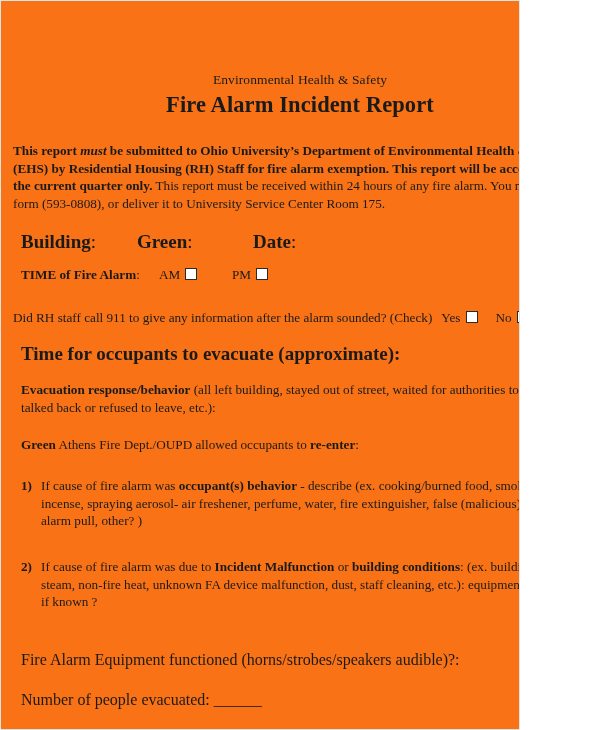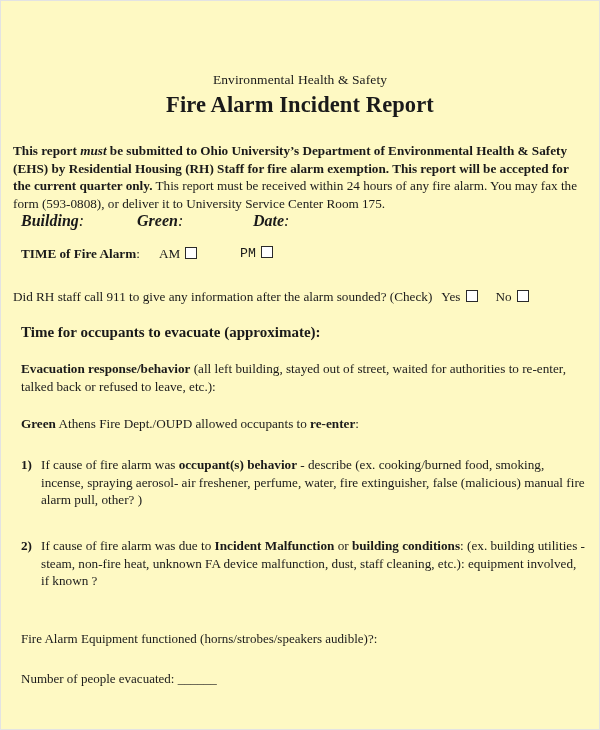--- a/index.html
+++ b/index.html
@@ -6,24 +6,24 @@
     margin: 0;
     padding: 0;
     background: #ffffff;
   }
   body {
     font-family: "Liberation Serif", "DejaVu Serif", serif;
     color: #1a1a1a;
   }
   .page {
     position: relative;
-    width: 600px;
+    width: 520px;
     height: 730px;
     box-sizing: border-box;
-    background: #fef9c3;
+    background: #f97316;
     border: 1px solid #e3e3e3;
     overflow: hidden;
   }
   .sheet {
     position: absolute;
     left: 0;
     top: 0;
     width: 600px;
     padding: 0 14px 0 12px;
     box-sizing: border-box;
@@ -47,25 +47,25 @@
   .intro {
     margin-top: 23px;
     font-size: 13.2px;
     line-height: 17.6px;
     text-align: left;
   }
   .intro b { font-weight: bold; }
   .intro i { font-style: italic; font-weight: bold; }
 
   .field-row {
-    font-size: 16px;
+    margin-top: 21px;
+    font-size: 19px;
     line-height: 17px;
     position: relative;
     height: 17px;
-    font-style: italic;
   }
   .field-cell {
     position: absolute;
     white-space: nowrap;
   }
   .field-cell b { font-weight: bold; }
 
   .time-row {
     margin-top: 16px;
     font-size: 13.2px;
@@ -84,21 +84,21 @@
   }
   .q911 {
     margin-top: 25px;
     font-size: 13.2px;
     line-height: 17px;
     white-space: nowrap;
   }
   .q911 .spacer { display: inline-block; width: 9px; }
   .bold-line {
     margin-top: 19px;
-    font-size: 15px;
+    font-size: 19px;
     line-height: 17px;
     font-weight: bold;
   }
   .para {
     margin-top: 19px;
     font-size: 13.2px;
     line-height: 17.6px;
   }
   .para b { font-weight: bold; }
 
@@ -112,21 +112,21 @@
   .numbered .marker {
     position: absolute;
     left: 8px;
     top: 0;
     font-weight: bold;
   }
   .numbered b { font-weight: bold; }
 
   .tail-line {
     margin-top: 23px;
-    font-size: 13px;
+    font-size: 16px;
     line-height: 17px;
   }
   .blank-fill { letter-spacing: 0px; text-align: center; }
 </style>
 </head>
 <body>
 
 <div class="page">
   <div class="sheet">
 
@@ -141,21 +141,21 @@
 
     <div class="field-row">
       <span class="field-cell" style="left:8px;"><b>Building</b><span>:</span></span>
       <span class="field-cell" style="left:124px;"><b>Green</b><span>:</span></span>
       <span class="field-cell" style="left:240px;"><b>Date</b><span>:</span></span>
     </div>
 
     <div class="time-row">
       <span class="field-cell" style="left:8px;"><b>TIME of Fire Alarm</b><span>:</span></span>
       <span class="field-cell" style="left:146px;"><span>AM</span><span class="cbox"></span></span>
-      <span class="field-cell" style="left:227px;font-family:Liberation Mono, monospace;"><span>PM</span><span class="cbox"></span></span>
+      <span class="field-cell" style="left:219px;"><span>PM</span><span class="cbox"></span></span>
     </div>
 
     <div class="q911">
       <span>Did RH staff call 911 to give any information after the alarm sounded? (Check)</span><span class="spacer"></span><span><span>Yes</span><span class="cbox"></span></span><span class="spacer"></span><span class="spacer"></span><span><span>No</span><span class="cbox"></span></span>
     </div>
 
     <div class="bold-line" style="margin-left:8px;">Time for occupants to evacuate (approximate):</div>
 
     <div class="para" style="margin-left:8px;">
       <b>Evacuation response/behavior</b><span> (all left building, stayed out of street, waited for authorities to re-enter, talked back or refused to leave, etc.):</span>

